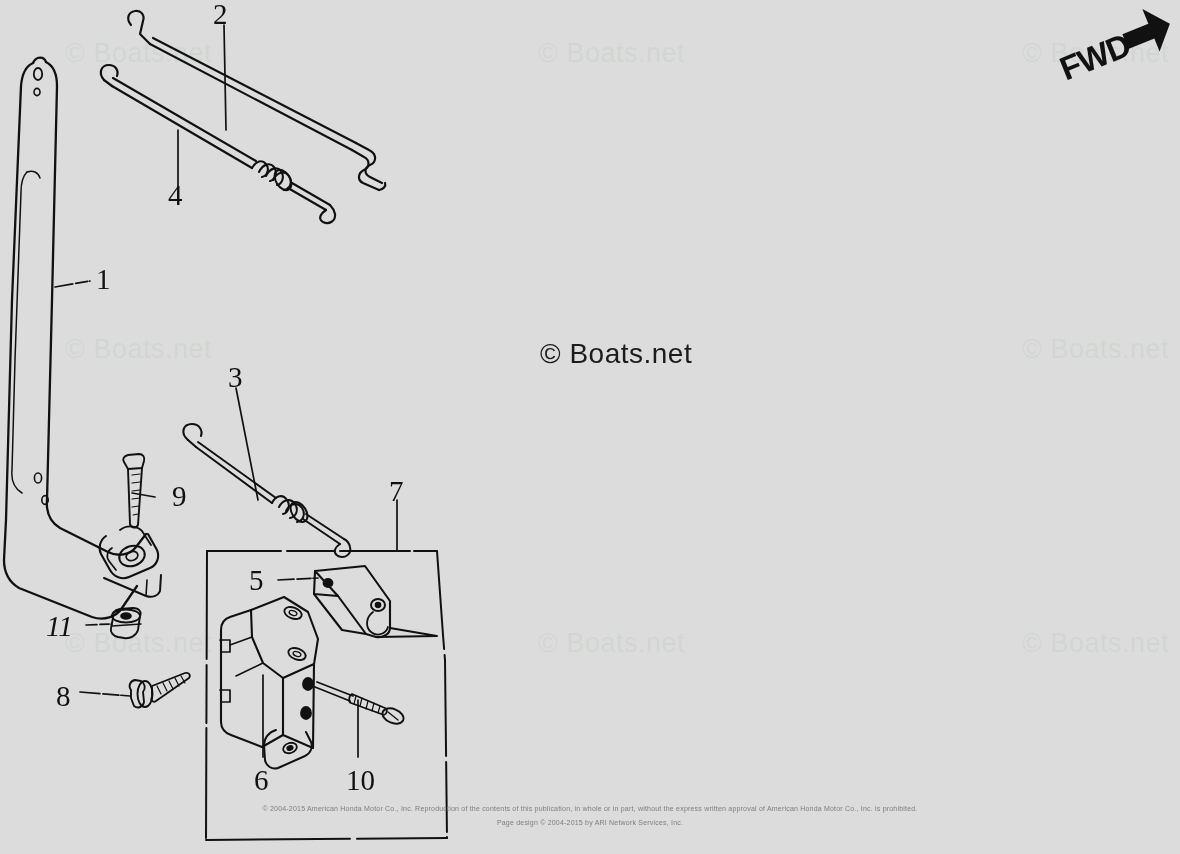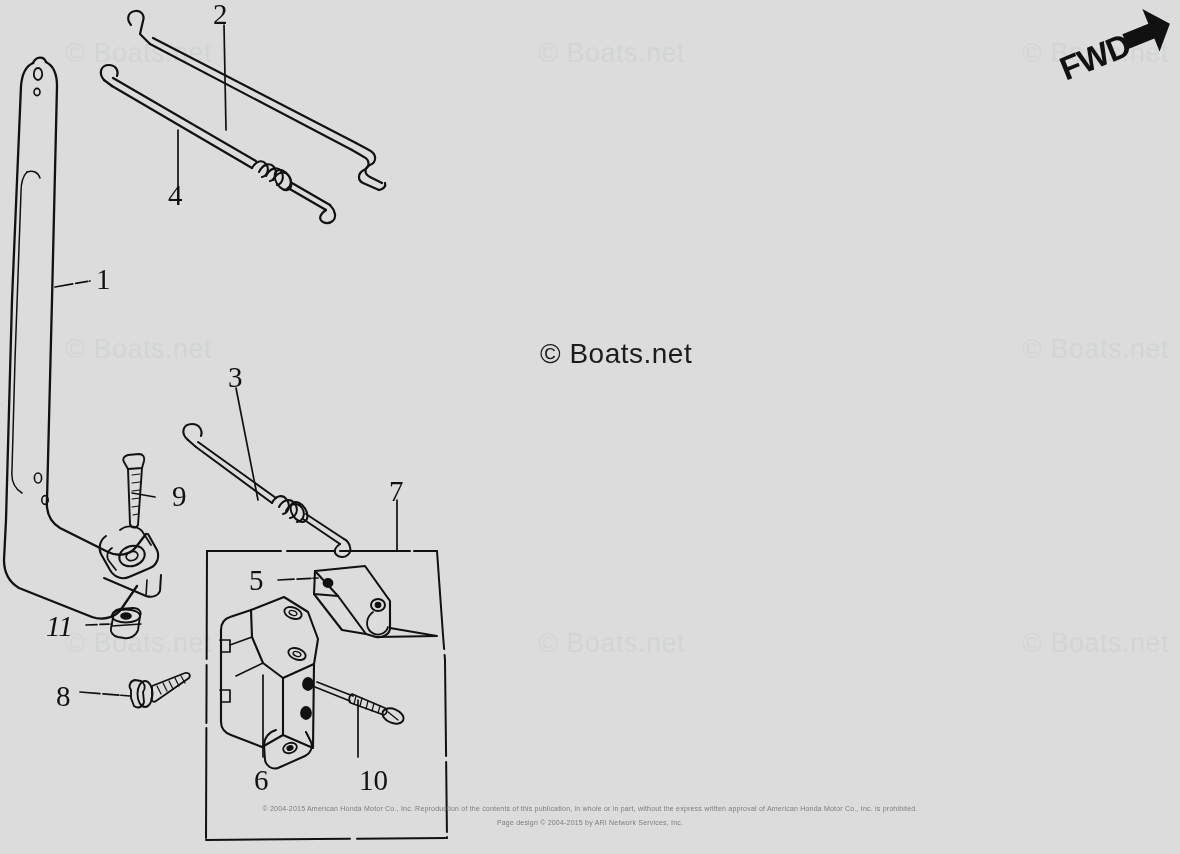--- a/index.html
+++ b/index.html
@@ -238,21 +238,21 @@
 
   <div class="callout" style="left:96px;  top:265px;">1</div>
   <div class="callout" style="left:213px; top:0px;">2</div>
   <div class="callout" style="left:228px; top:363px;">3</div>
   <div class="callout" style="left:168px; top:181px;">4</div>
   <div class="callout" style="left:249px; top:566px;">5</div>
   <div class="callout" style="left:254px; top:766px;">6</div>
   <div class="callout" style="left:389px; top:477px;">7</div>
   <div class="callout" style="left:56px;  top:682px;">8</div>
   <div class="callout" style="left:172px; top:482px;">9</div>
-  <div class="callout" style="left:359px; top:766px;">10</div>
+  <div class="callout" style="left:346px; top:766px;">10</div>
   <div class="callout" style="left:46px;  top:612px;font-style:italic;">11</div>
 
   <div class="wm wm-center" style="left:540px; top:338px;">© Boats.net</div>
 
   <div class="fwd-wrap">
     <svg viewBox="0 0 120 80" width="120" height="80">
       <g transform="rotate(-22 60 40)">
         <text x="2" y="52" font-family="Liberation Sans, sans-serif" font-size="33" font-weight="bold" fill="#111111" letter-spacing="-1">FWD</text>
         <path d="M72 30 L100 30 L100 14 L120 38 L100 60 L100 46 L72 46 Z" fill="#111111"></path>
       </g>

